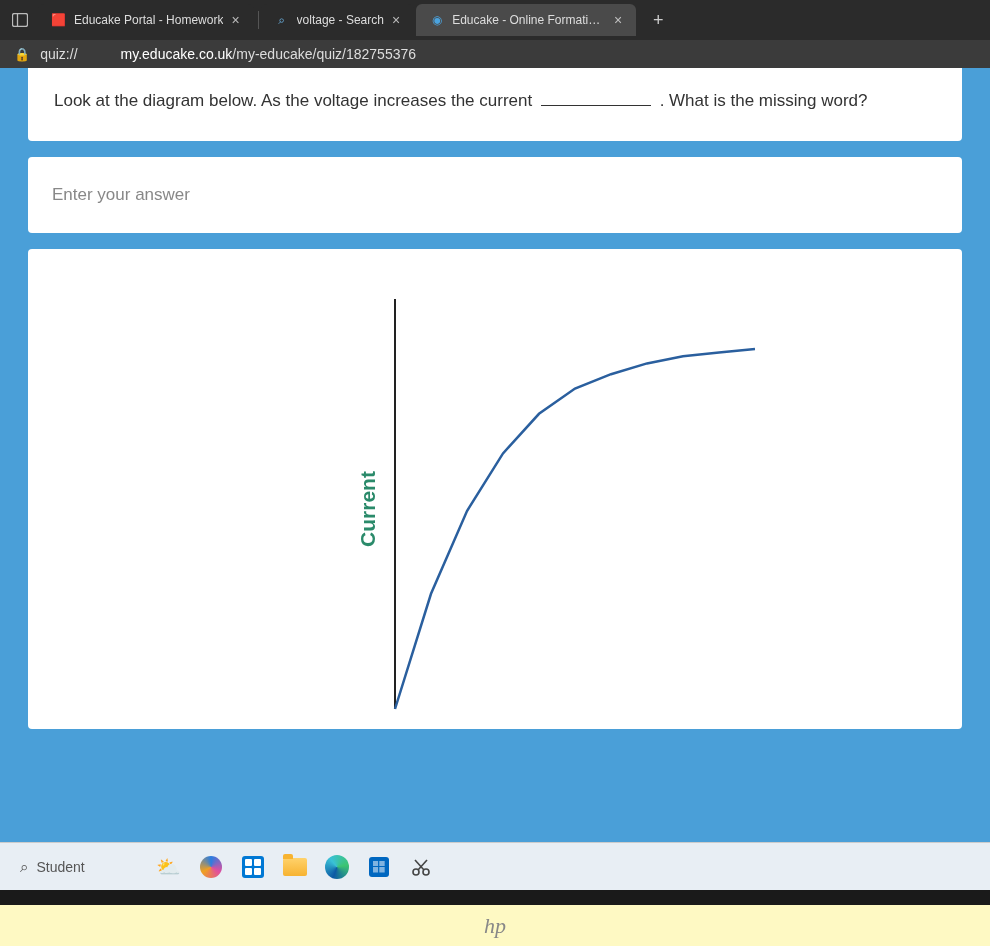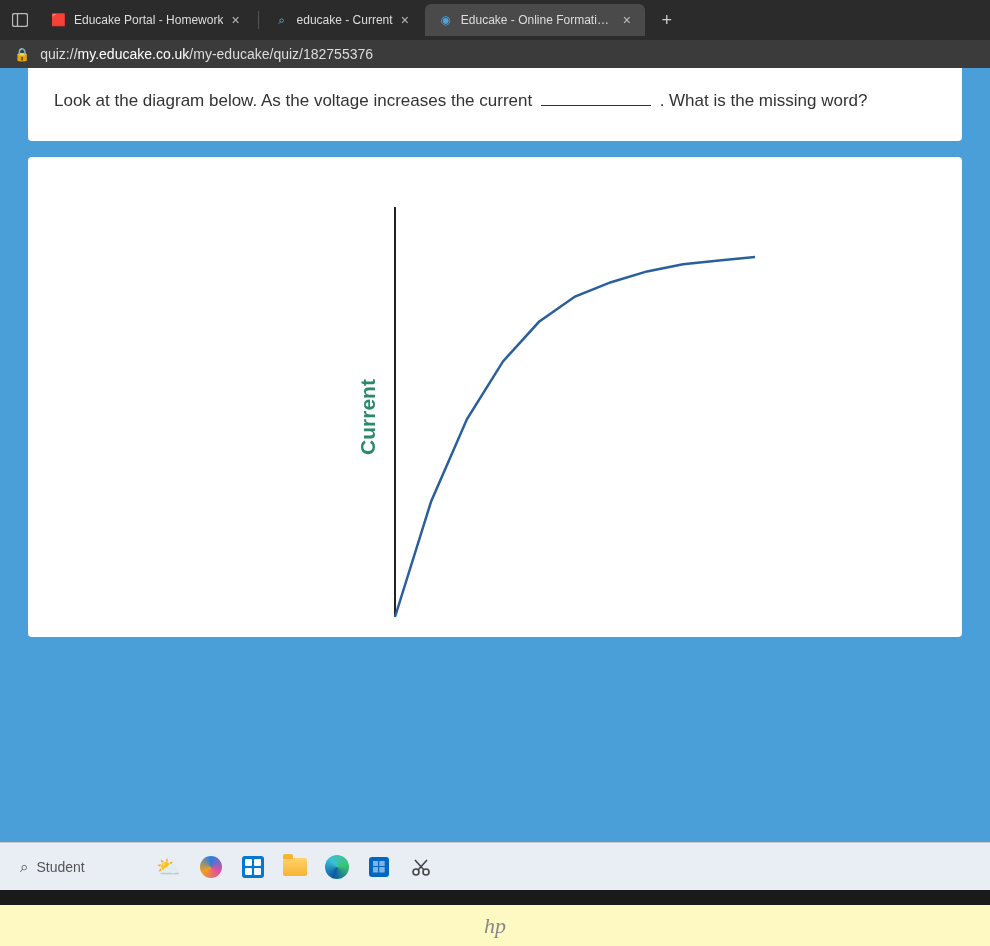--- a/index.html
+++ b/index.html
@@ -108,20 +108,21 @@
       color: #aaa;
     }
     
     .url {
       font-size: 14px;
       color: #ddd;
     }
     
     .url .domain {
       color: #fff;
+      margin-left: 43px;
     }
     
     
     .page {
       background: #4a9fd8;
       height: calc(100% - 40px - 36px - 48px);
       padding: 0 28px;
       position: relative;
     }
     
@@ -319,21 +320,21 @@
     <div class="tab">
       <span class="tab-favicon">🟥</span>
       <span class="tab-title">Educake Portal - Homework</span>
       <span class="tab-close">×</span>
     </div>
 
     <span class="tab-divider"></span>
 
     <div class="tab">
       <span class="tab-favicon" style="color:#6bb1e0;">⌕</span>
-      <span class="tab-title">educake - Current</span>
+      <span class="tab-title">voltage - Search</span>
       <span class="tab-close">×</span>
     </div>
 
     <div class="tab active">
       <span class="tab-favicon" style="color:#4aa3df;">◉</span>
       <span class="tab-title">Educake - Online Formative Asse</span>
       <span class="tab-close">×</span>
     </div>
 
     <div class="new-tab">+</div>
@@ -348,20 +349,23 @@
 </div>
 
 <div class="page">
 
   <div class="question-card">
     <p class="question-text">
       <span>Look at the diagram below. As the voltage increases the current </span><span class="blank"></span><span> . What is the missing word?</span>
     </p>
   </div>
 
+  <div class="answer-card">
+    <input type="text" class="answer-input" placeholder="Enter your answer" style="">
+  </div>
 
   <div class="diagram-card">
     <svg class="chart-svg" width="560" height="440" viewBox="0 0 560 440">
 
       <line x1="180" y1="20" x2="180" y2="430" stroke="#222" stroke-width="2"></line>
 
       <text x="160" y="230" class="y-axis-label" text-anchor="middle" transform="rotate(-90 160 230)">Current</text>
 
       <path id="curve-path" fill="none" stroke="#2a5f9e" stroke-width="2.5" d="M180.0 430.0 L216.0 314.8 L252.0 232.0 L288.0 174.4 L324.0 134.8 L360.0 109.6 L396.0 95.2 L432.0 84.4 L468.0 77.2 L504.0 73.6 L540.0 70.0"></path>
     </svg>

